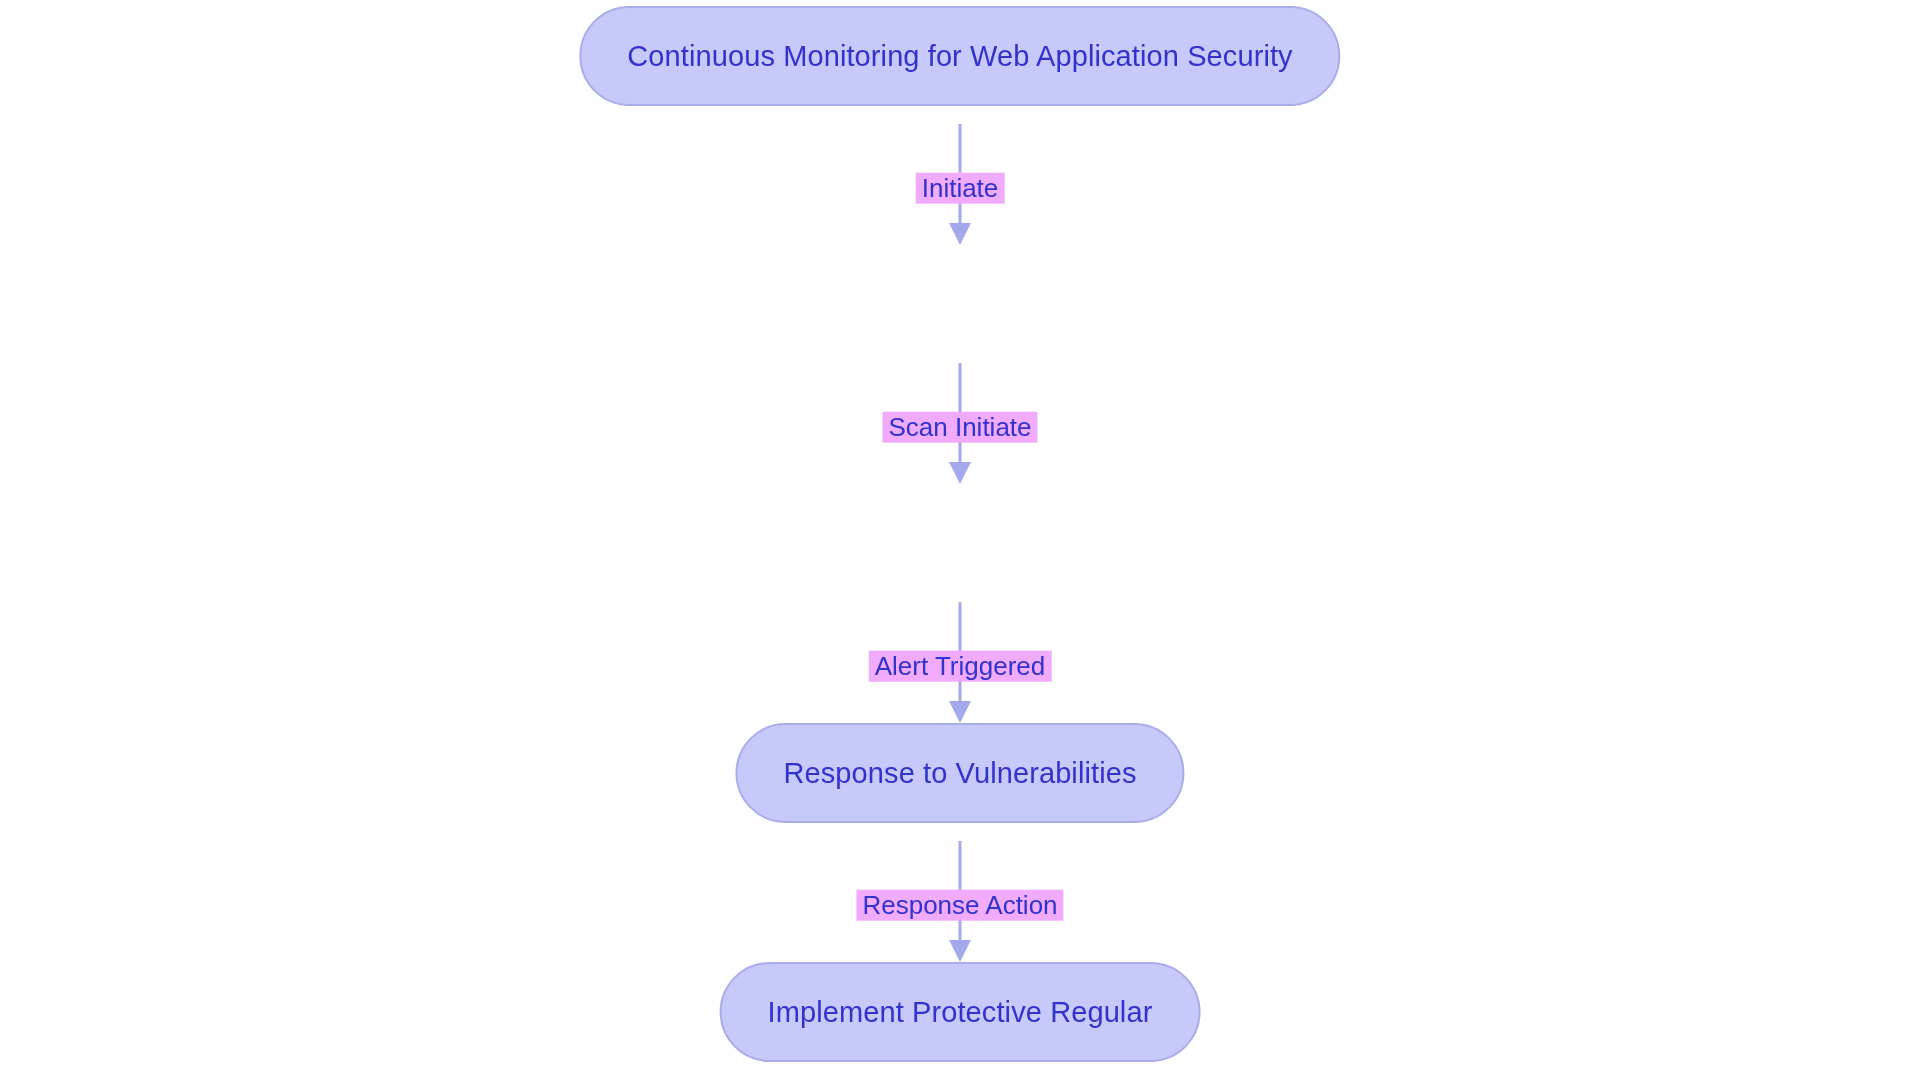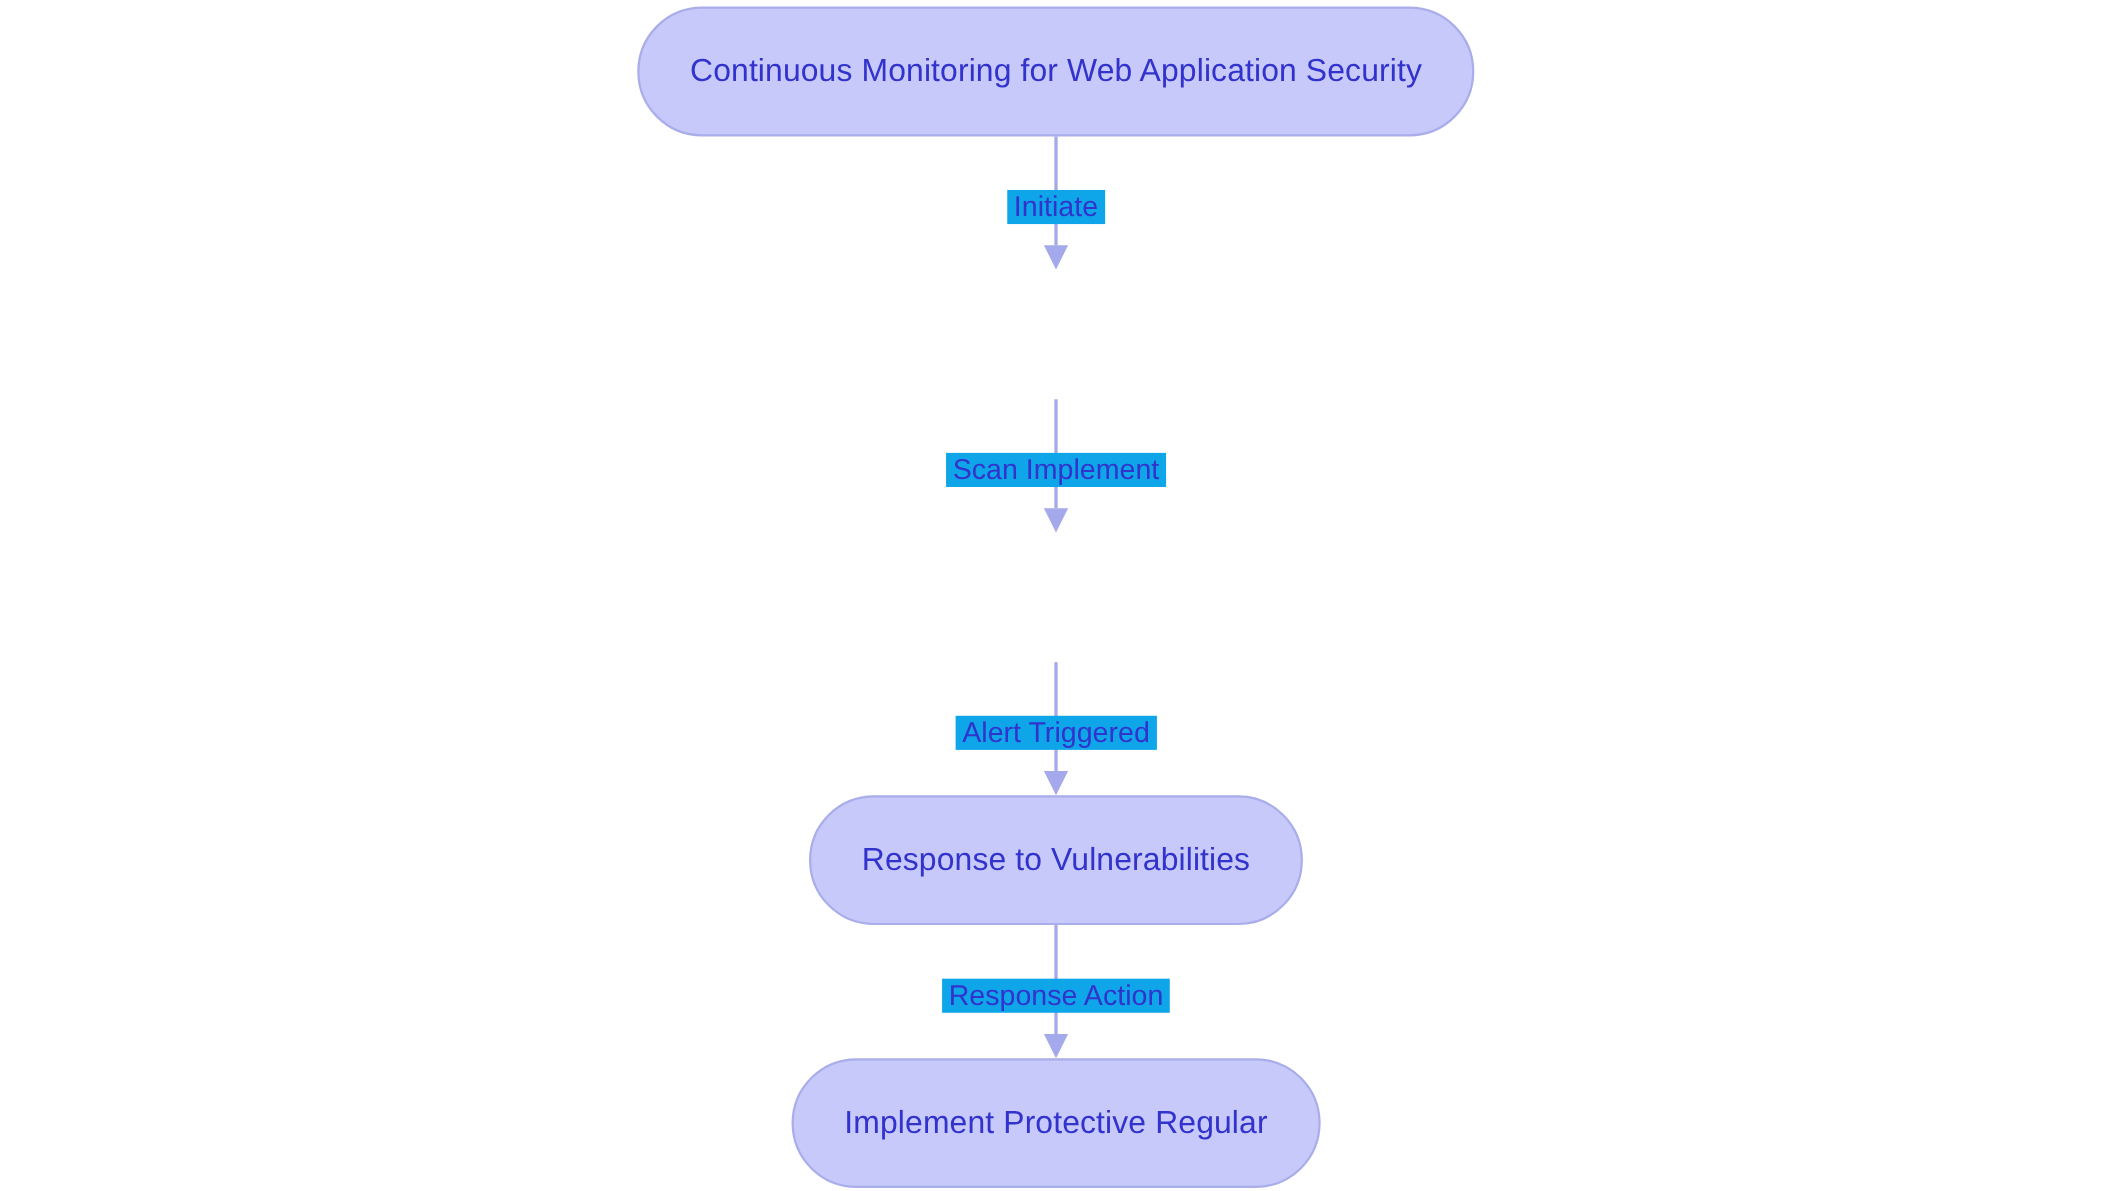--- a/index.html
+++ b/index.html
@@ -26,21 +26,21 @@
     position: absolute;
     left: 50%;
     transform: translateX(-50%);
     box-sizing: border-box;
     display: flex;
     align-items: center;
     justify-content: center;
     background: #c6c9f9;
     border: 2px solid #a9adea;
     border-radius: 999px;
-    height: 118px;
+    height: 100px;
     padding: 12px 46px;
     white-space: nowrap;
   }
   .node-label {
     color: #3232cc;
     font-size: 29px;
     font-weight: 400;
     letter-spacing: 0.1px;
     line-height: 1;
   }
@@ -89,21 +89,21 @@
 
   
   .edge-label {
     position: absolute;
     left: 50%;
     transform: translate(-50%, -50%);
     color: #3232cc;
     font-size: 26px;
     font-family: "Liberation Sans", sans-serif;
     white-space: nowrap;
-    background: #0ea5e9;
+    background: #f0abfc;
     padding: 1px 6px;
     line-height: 1.1;
   }
   .elabel-0 { top: 188px; }
   .elabel-1 { top: 427px; }
   .elabel-2 { top: 666px; text-align: right; }
   .elabel-3 { top: 905px; }
 </style>
 </head>
 <body>
@@ -118,21 +118,21 @@
     <div class="edge-stem"></div>
     <div class="edge-arrow"></div>
   </div>
   <div class="edge-label elabel-0">Initiate</div>
 
 
   <div class="edge edge-1">
     <div class="edge-stem"></div>
     <div class="edge-arrow"></div>
   </div>
-  <div class="edge-label elabel-1">Scan Implement</div>
+  <div class="edge-label elabel-1">Scan Initiate</div>
 
 
   <div class="edge edge-2">
     <div class="edge-stem"></div>
     <div class="edge-arrow"></div>
   </div>
   <div class="edge-label elabel-2">Alert Triggered</div>
 
   <div class="node node-3">
     <span class="node-label">Response to Vulnerabilities</span>

